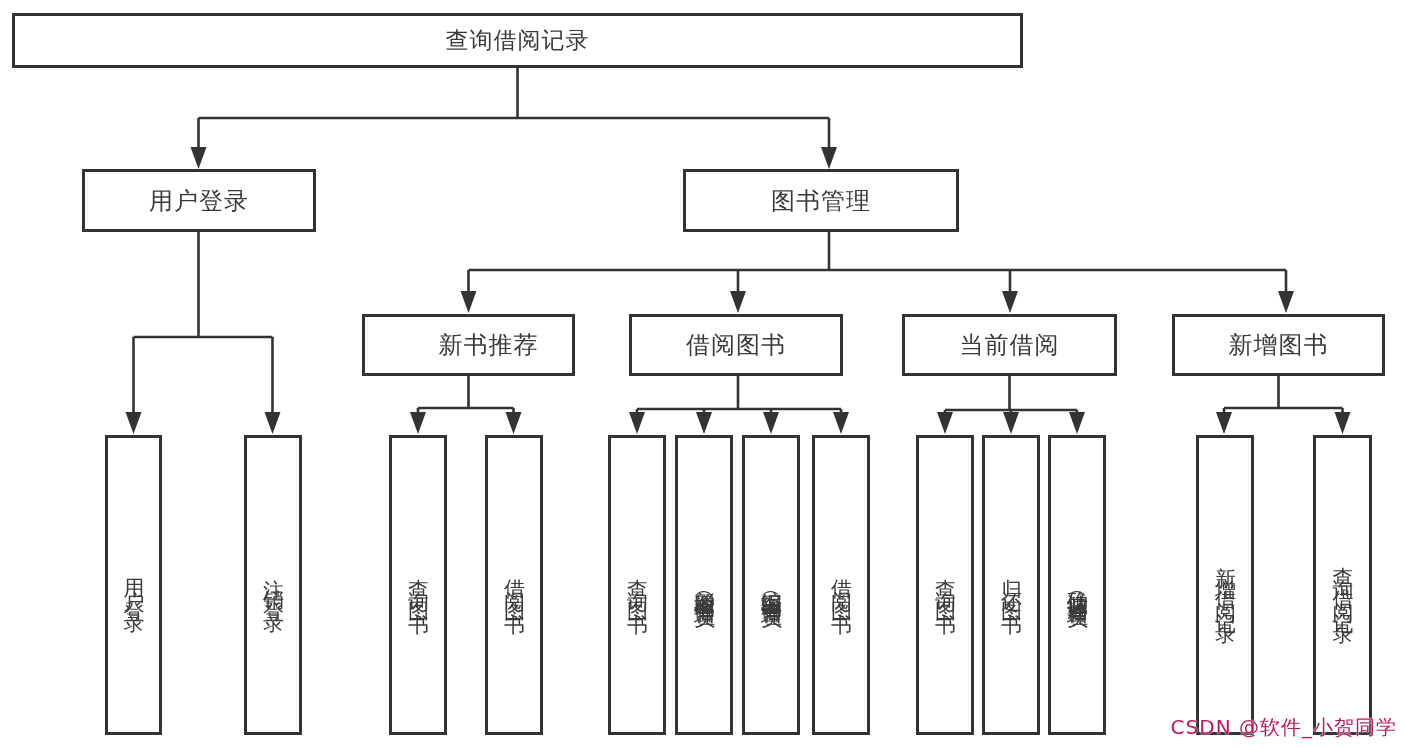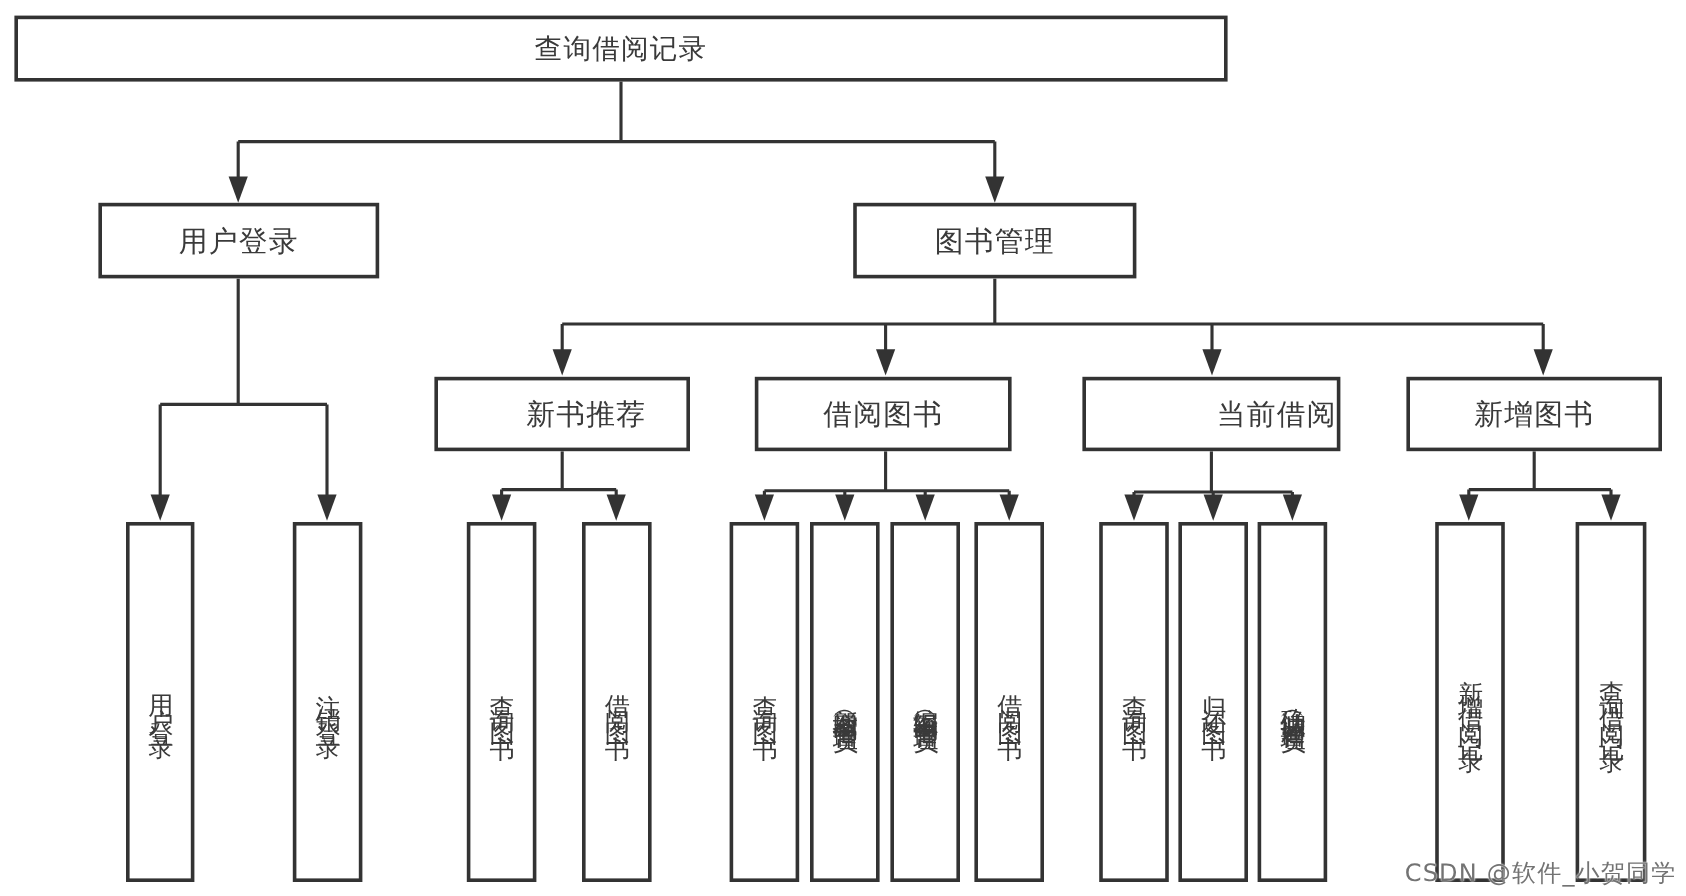--- a/index.html
+++ b/index.html
@@ -26,21 +26,21 @@
   .vlabel{
     writing-mode:vertical-rl;
     text-orientation:mixed;
     letter-spacing:0.55em;
     line-height:1;
   }
   .watermark{
     position:absolute;
     right:8px;bottom:6px;
     font-size:20px;
-    color:#737373;
+    color:#be185d;
     text-shadow:0 0 2px #ffffff,0 0 1px #ffffff;
     z-index:3;
     white-space:nowrap;
     letter-spacing:1px;
   }
 </style>
 </head>
 <body>
 
 <div class="canvas">
@@ -92,31 +92,31 @@
     </g>
   </svg>
 
   <div class="box hbox root" style="left:12px;top:13px;width:1011px;height:55px;">
     <span>查询借阅记录</span>
   </div>
 
   <div class="box hbox" style="left:82px;top:169px;width:234px;height:63px;">
     <span>用户登录</span>
   </div>
-  <div class="box hbox" style="left:711px;top:169px;width:236px;height:63px;">
+  <div class="box hbox" style="left:683px;top:169px;width:276px;height:63px;">
     <span>图书管理</span>
   </div>
 
   <div class="box hbox" style="left:362px;top:314px;width:213px;height:62px;padding-left:40px;">
     <span>新书推荐</span>
   </div>
   <div class="box hbox" style="left:629px;top:314px;width:214px;height:62px;">
     <span>借阅图书</span>
   </div>
-  <div class="box hbox" style="left:902px;top:314px;width:215px;height:62px;justify-content:flex-end;">
+  <div class="box hbox" style="left:902px;top:314px;width:215px;height:62px;">
     <span>当前借阅</span>
   </div>
   <div class="box hbox" style="left:1172px;top:314px;width:213px;height:62px;">
     <span>新增图书</span>
   </div>
 
   <div class="box leaf" style="left:105px;top:435px;width:57px;height:300px;">
     <span class="vlabel">用户登录</span>
   </div>
   <div class="box leaf" style="left:244px;top:435px;width:58px;height:300px;">

